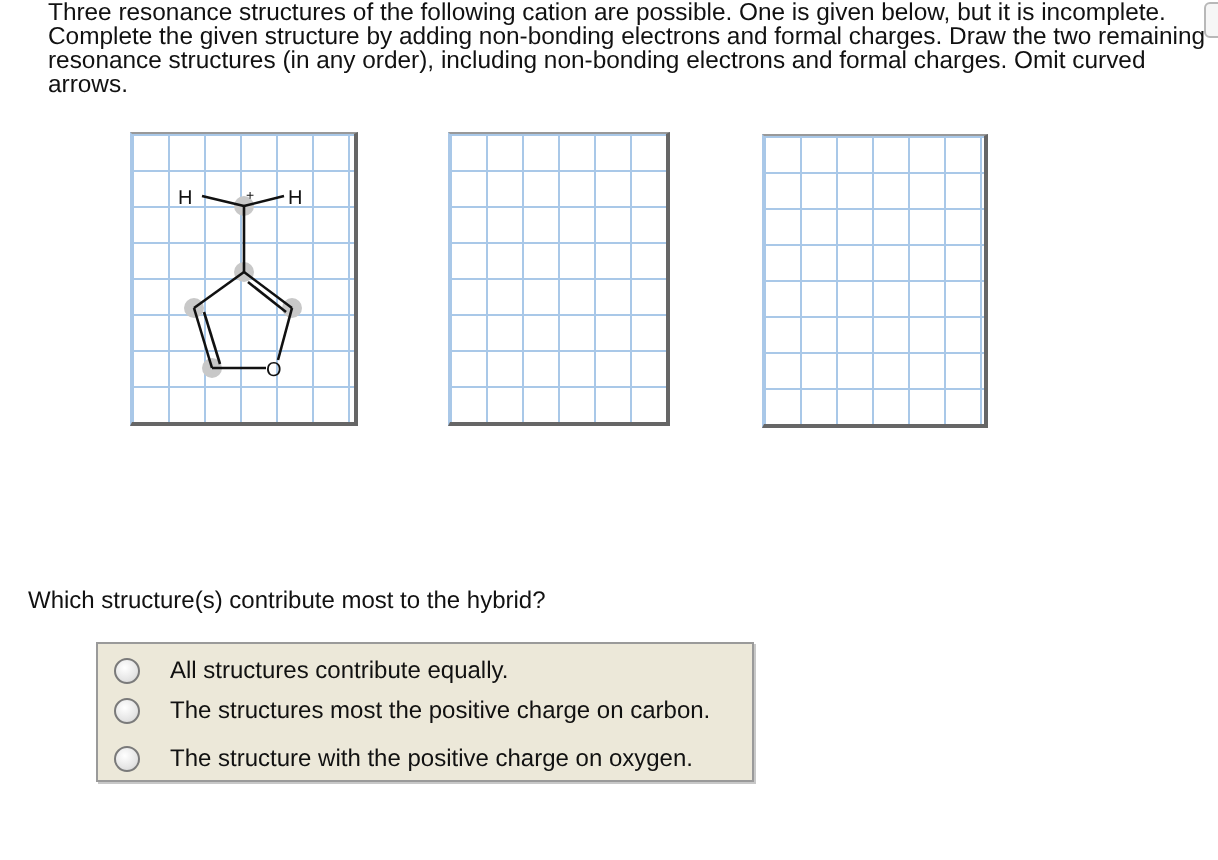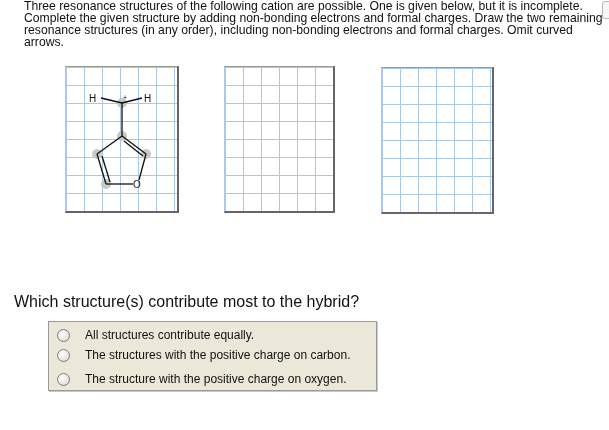--- a/index.html
+++ b/index.html
@@ -10,21 +10,21 @@
   .help-tab { position: absolute; left: 602px; top: 1px; width: 10px; height: 16px;
               border: 1px solid #b8b8b8; border-radius: 3px; background: #f6f6f6; }
   .grid { position: absolute; background-color: #fff;
           background-image:
             linear-gradient(to right, #a9c8e8 1px, transparent 1px),
             linear-gradient(to bottom, #a9c8e8 1px, transparent 1px);
           background-size: 18px 18px;
           border-right: 2px solid #666; border-bottom: 2px solid #666;
           border-top: 1px solid #999; border-left: 1px solid #aac8e8; box-sizing: border-box; }
   .grid svg { position: absolute; left: 0; top: 0; }
-  .question { position: absolute; left: 14px; top: 293px; font-size: 16px; }
+  .question { position: absolute; left: 14px; top: 293px; font-size: 12px; }
   .answers { position: absolute; left: 48px; top: 321px; width: 329px; height: 70px;
              background: #ece8d9; border: 1px solid #9a9a9a; box-shadow: 1px 1px 0 #c8c8c8;
              box-sizing: border-box; }
   .option { position: absolute; left: 8px; height: 20px; display: flex; align-items: center; cursor: pointer; }
   .radio { width: 11px; height: 11px; border-radius: 50%; border: 1px solid #7a7a7a;
            background: radial-gradient(circle at 40% 35%, #ffffff 0%, #e6e6e6 60%, #cfcfcf 100%);
            margin-right: 15px; }
   .option-label { font-size: 12px; }
 </style>
 </head>
@@ -66,19 +66,19 @@
 
 <div class="question">Which structure(s) contribute most to the hybrid?</div>
 
 <div class="answers">
   <div class="option" style="top:3px;">
     <span class="radio"></span>
     <span class="option-label">All structures contribute equally.</span>
   </div>
   <div class="option" style="top:23px;">
     <span class="radio"></span>
-    <span class="option-label">The structures with the positive charge on carbon.</span>
+    <span class="option-label">The structures most the positive charge on carbon.</span>
   </div>
   <div class="option" style="top:44px;align-items:flex-end;">
     <span class="radio"></span>
     <span class="option-label">The structure with the positive charge on oxygen.</span>
   </div>
 </div>
 
 </body></html>

